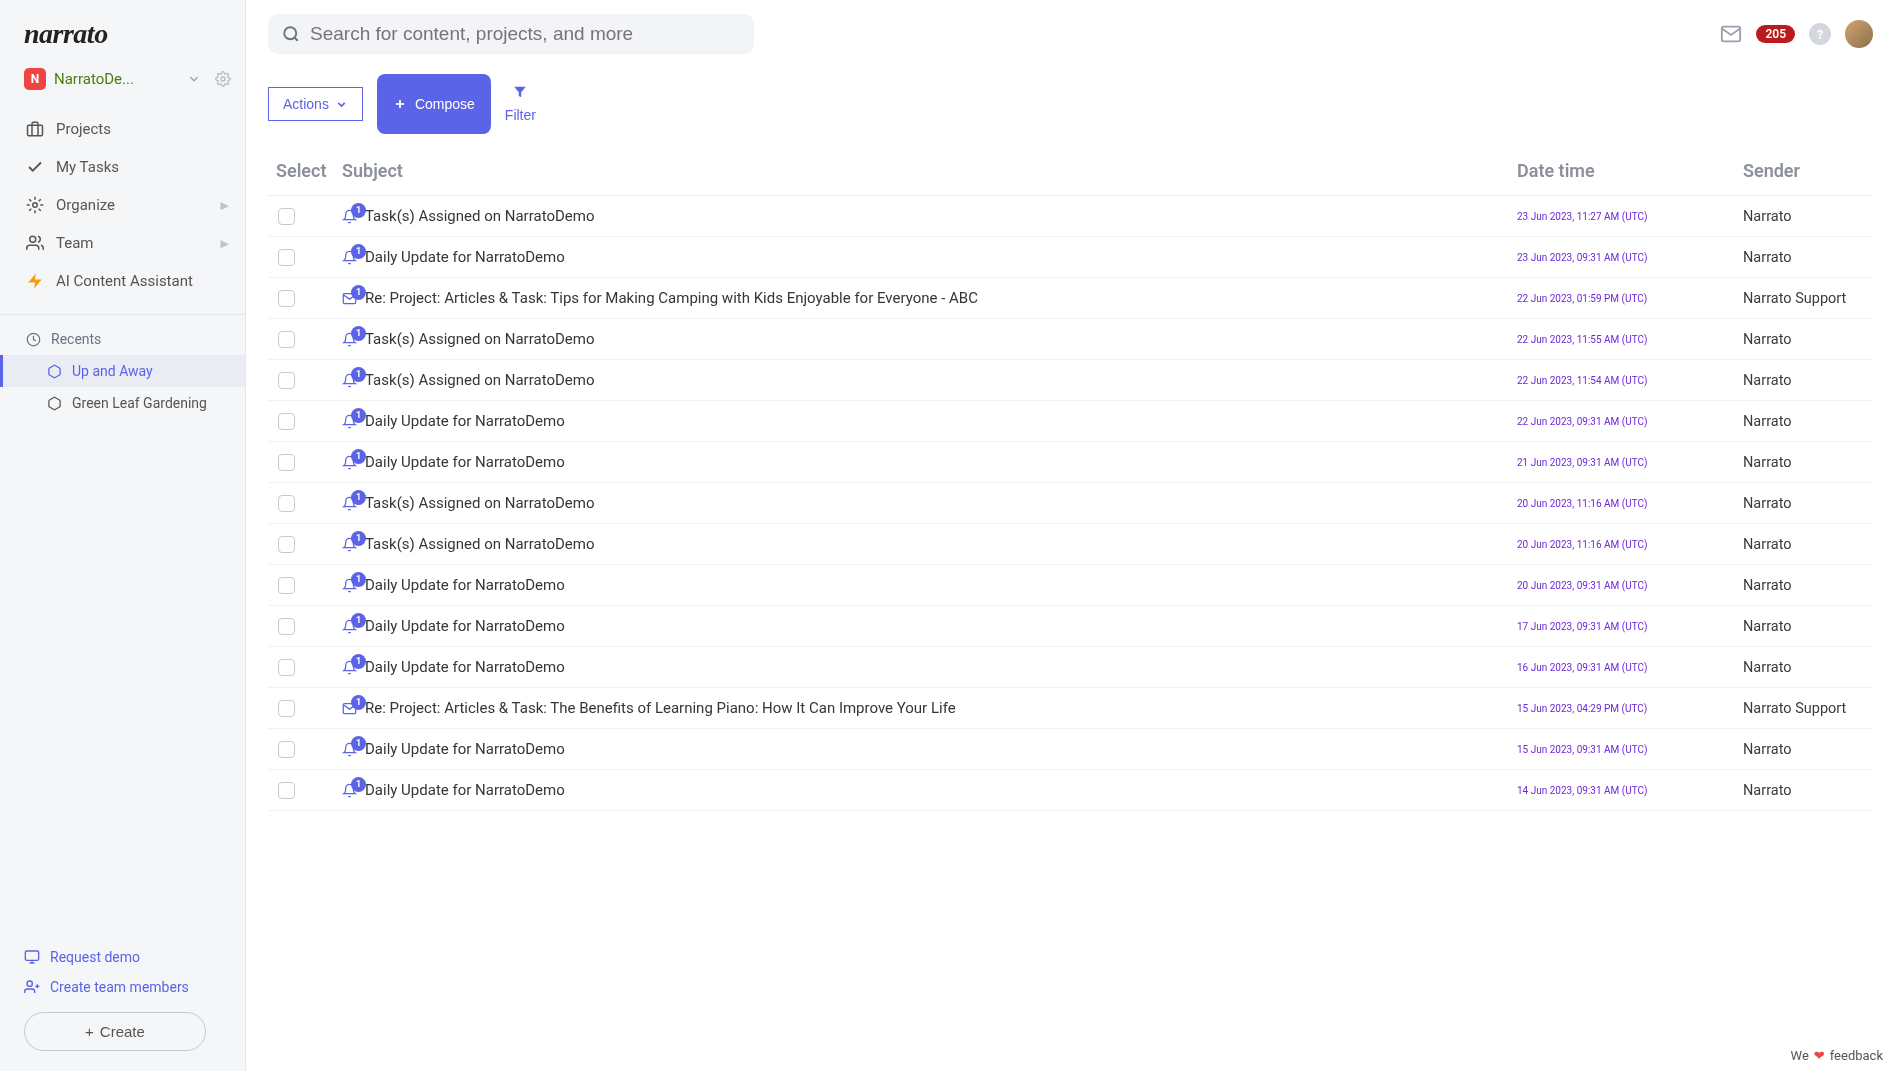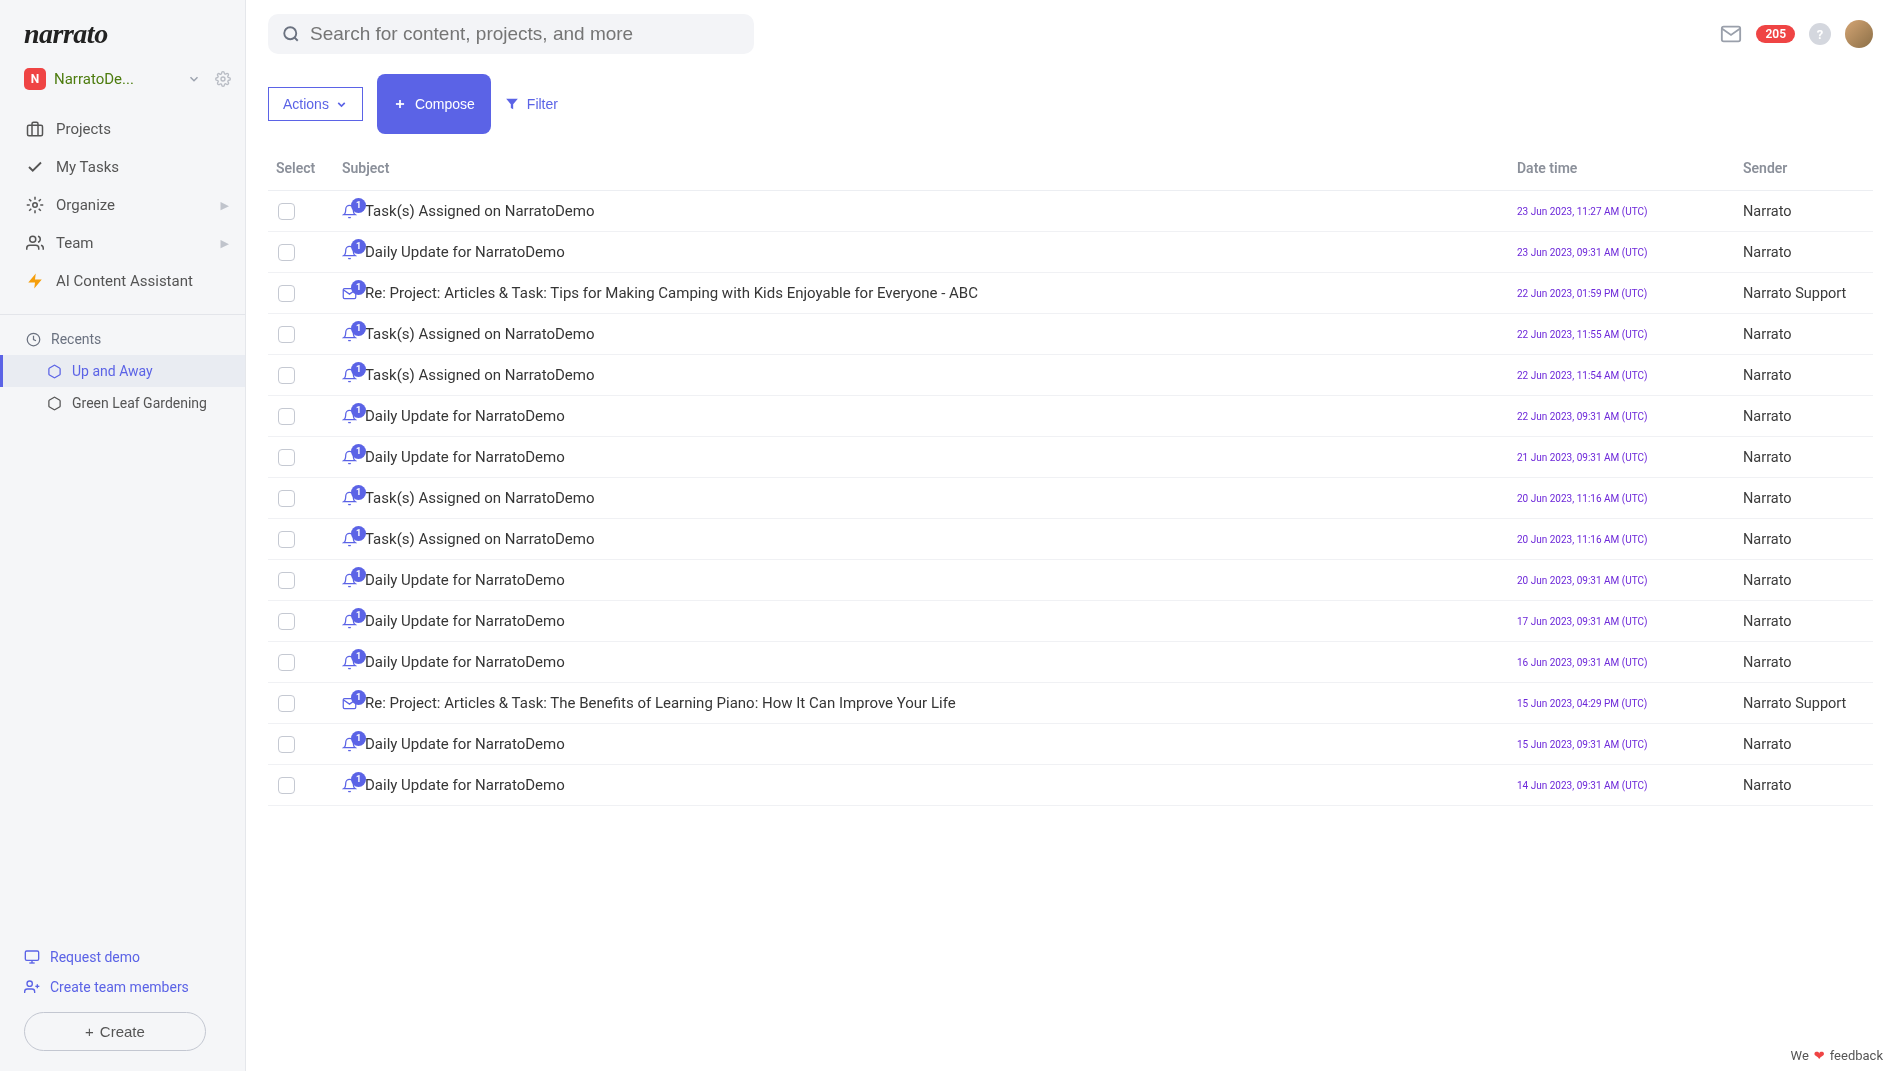--- a/index.html
+++ b/index.html
@@ -33,32 +33,32 @@
 .footer-link { display: flex; align-items: center; gap: 10px; color: #5b63e6; font-size: 14px; padding: 7px 0; cursor: pointer; }
 .create-btn { margin-top: 10px; border: 1px solid #c3c7d1; background: #f5f6f8; color: #555; border-radius: 999px; padding: 10px 18px; width: 182px; display: flex; align-items: center; justify-content: center; gap: 6px; cursor: pointer; font-size: 15px; }
 
 
 .main { flex: 1; display: flex; flex-direction: column; overflow: hidden; }
 .topbar { display: flex; align-items: center; padding: 14px 22px; gap: 16px; }
 .search { flex: 0 0 486px; display: flex; align-items: center; background: #f3f4f7; border-radius: 10px; padding: 9px 14px; gap: 10px; }
 .search input { border: none; background: transparent; font-size: 19px; flex: 1; outline: none; color: #444; }
 .top-right { margin-left: auto; display: flex; align-items: center; gap: 14px; }
 .mail-ic { color: #9aa0ab; }
-.badge { background: #ef4444; color: #fff; border-radius: 999px; padding: 2px 9px; font-size: 12px; font-weight: 600; }
+.badge { background: #b91c1c; color: #fff; border-radius: 999px; padding: 2px 9px; font-size: 12px; font-weight: 600; }
 .help-ic { width: 22px; height: 22px; border-radius: 50%; background: #d4d7de; color: #fff; display: flex; align-items: center; justify-content: center; font-size: 13px; font-weight: 700; }
 .avatar { width: 28px; height: 28px; border-radius: 50%; background: linear-gradient(135deg, #d4a574, #8b6f47); }
 
 .toolbar { display: flex; align-items: center; gap: 14px; padding: 6px 22px 16px 22px; }
 .btn-outline { border: 1.5px solid #5b63e6; background: #fff; color: #5b63e6; border-radius: 0; padding: 8px 14px; font-size: 14px; display: flex; align-items: center; gap: 6px; cursor: pointer; }
 .btn-solid { border: none; background: #5b63e6; color: #fff; border-radius: 8px; padding: 22px 16px; font-size: 14px; display: flex; align-items: center; gap: 8px; cursor: pointer; font-weight: 500; }
-.btn-filter { color: #5b63e6; background: none; border: none; display: flex; align-items: center; gap: 8px; font-size: 14px; cursor: pointer; }
+.btn-filter { color: #5b63e6; background: none; border: none; display: flex; align-items: center; gap: 8px; font-size: 14px; cursor: pointer; flex-direction: column; }
 
 .table-wrap { flex: 1; overflow-y: auto; padding: 0 22px; }
 .thead { display: flex; padding: 10px 0 14px 0; border-bottom: 1px solid #eceef2; }
-.th { color: #8b909a; font-size: 14px; font-weight: 600; }
+.th { color: #8b909a; font-size: 18px; font-weight: 600; }
 .col-select { width: 74px; padding-left: 8px; }
 .col-subject { flex: 1; }
 .col-date { width: 226px; }
 .col-sender { width: 130px; }
 
 .row { display: flex; align-items: center; padding: 11px 0; border-bottom: 1px solid #f0f1f4; }
 .row .cb { width: 74px; padding-left: 10px; display:flex; align-items:center; }
 .row input[type=checkbox] { width: 17px; height: 17px; border: 1.5px solid #c5c9d2; border-radius: 4px; appearance: none; cursor: pointer; }
 .subj { flex: 1; display: flex; align-items: center; gap: 8px; }
 .subj-icon { color: #5b63e6; position: relative; display:flex; }

